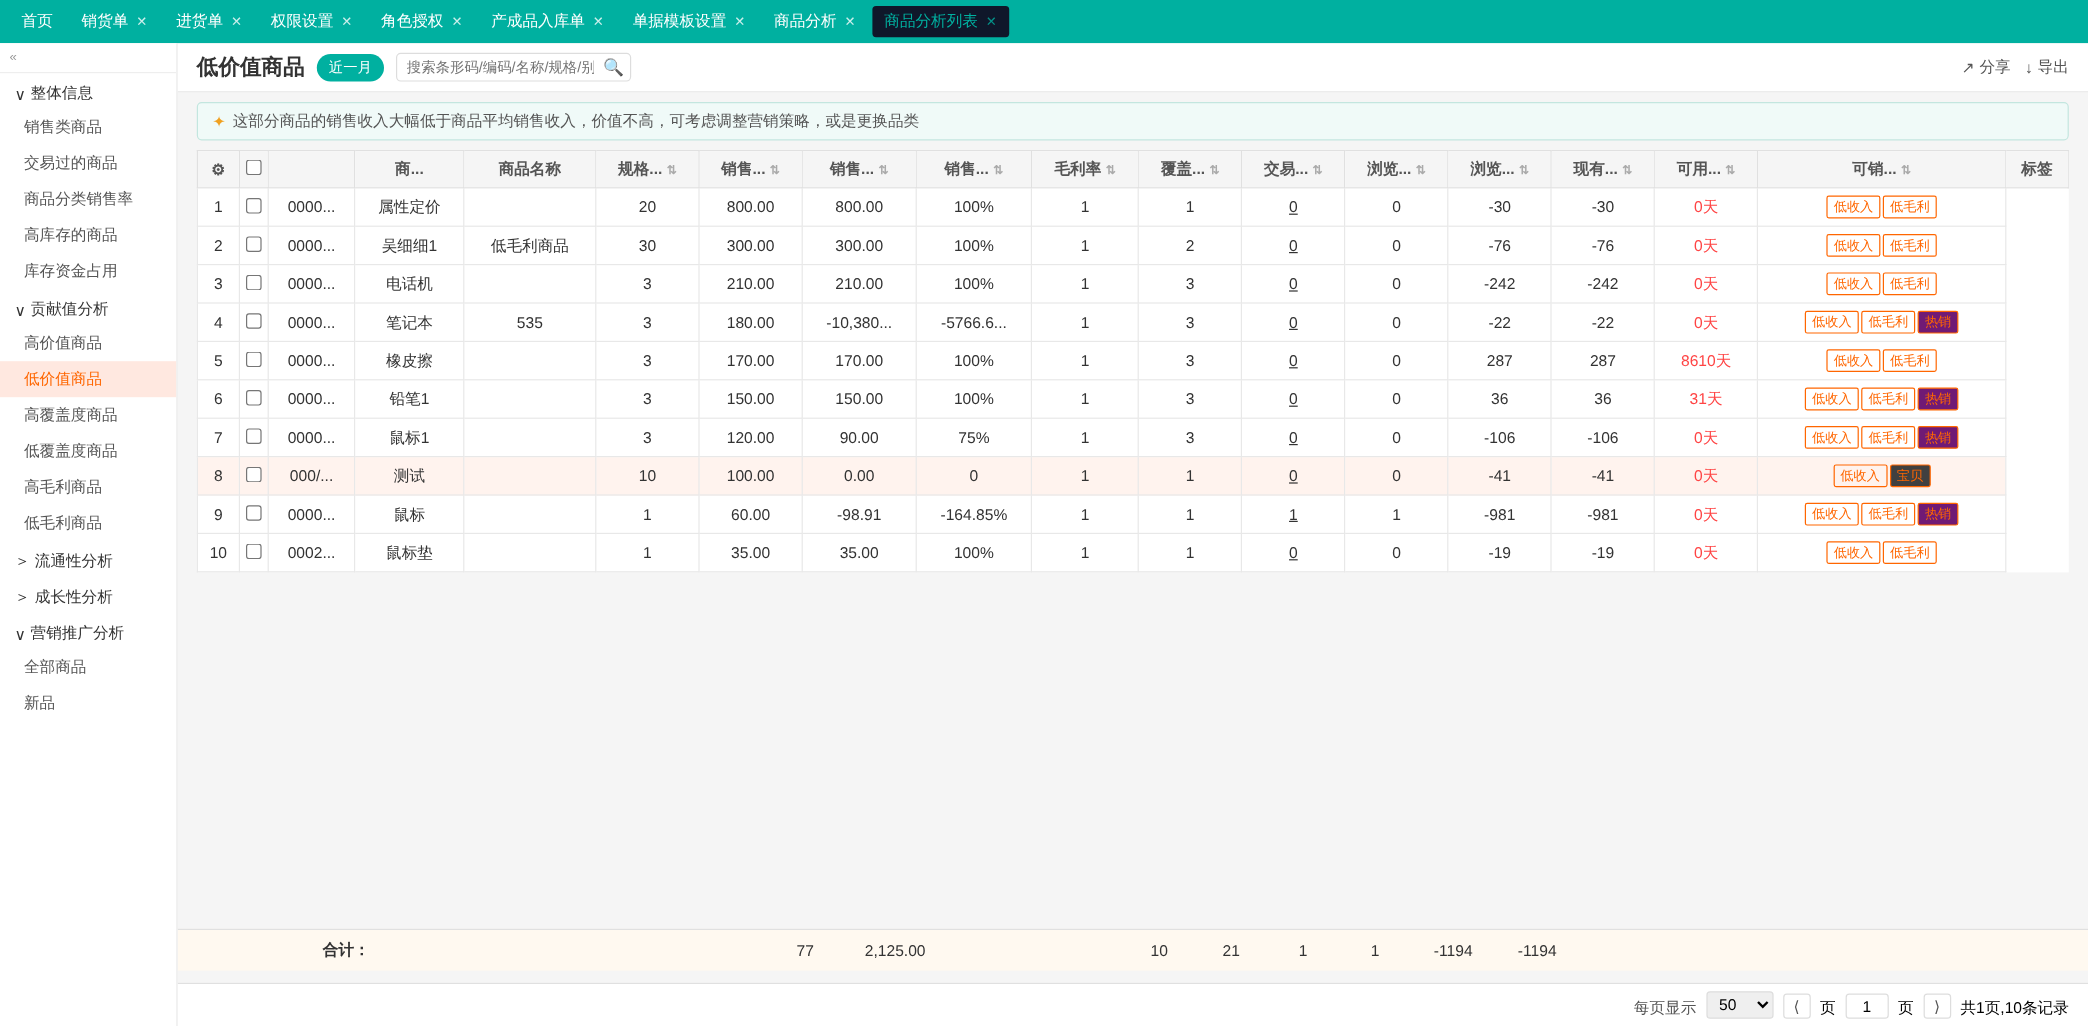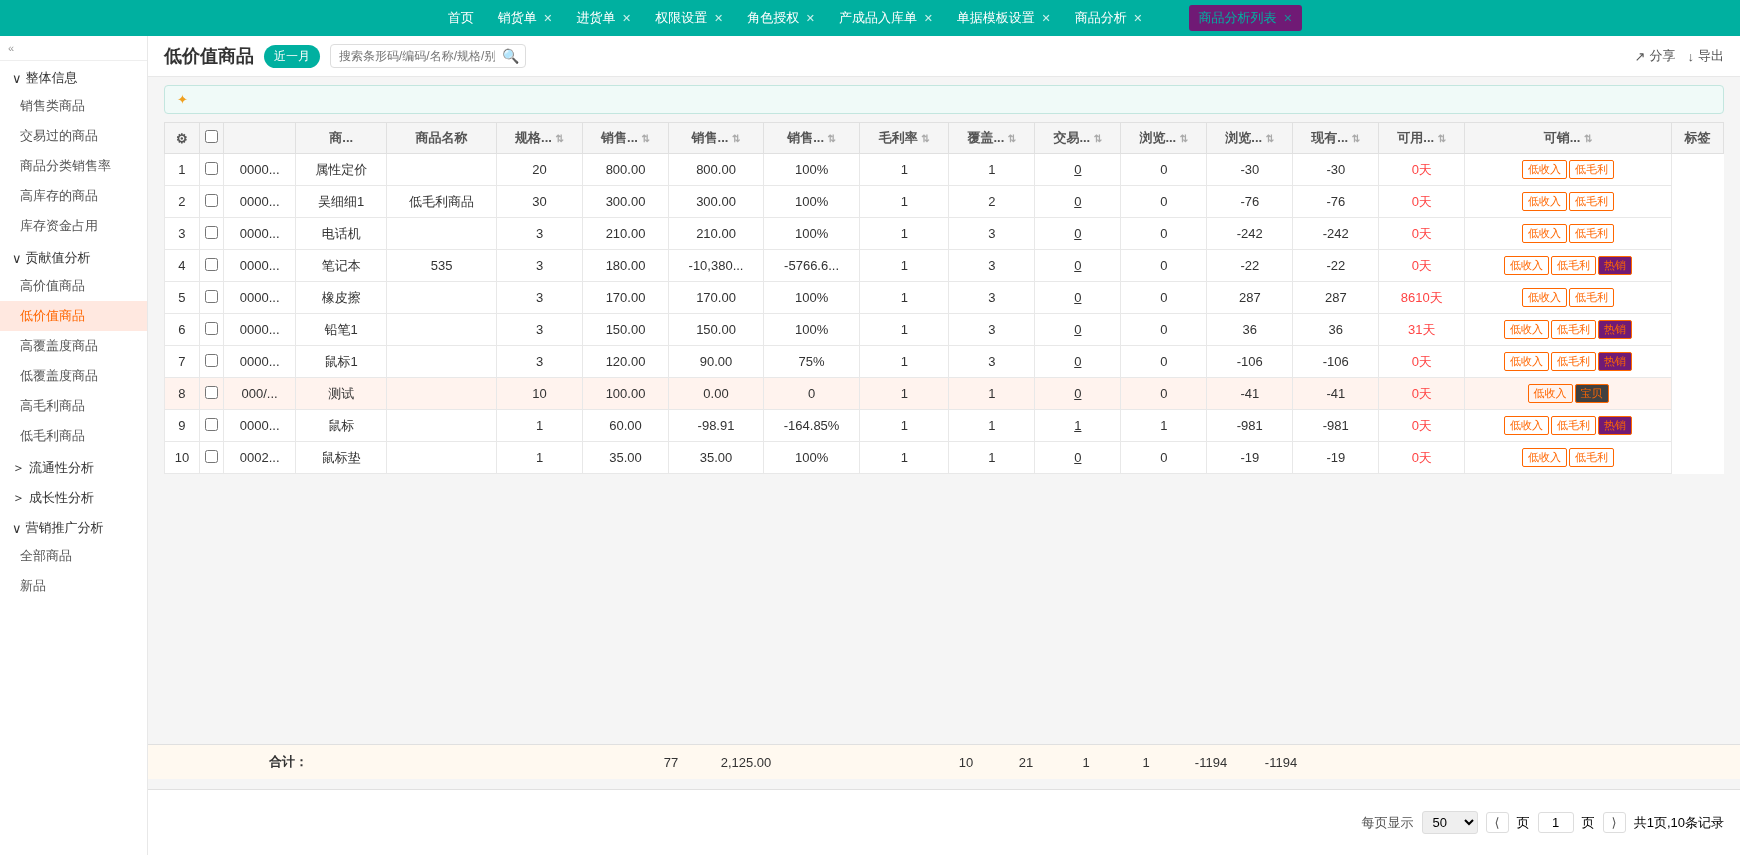--- a/index.html
+++ b/index.html
@@ -6,31 +6,30 @@
     body { background: #f5f5f5; overflow: hidden; }
 
     
     .top-nav {
       background: #00b0a0;
       height: 36px;
       display: flex;
       align-items: center;
       padding: 0 8px;
       gap: 4px;
-      justify-content: center;
     }
     .nav-item {
       color: #fff;
       padding: 4px 10px;
       cursor: pointer;
       border-radius: 3px;
       white-space: nowrap;
       font-size: 13px;
     }
-    .nav-item.active { background: #701a75; color: #00b0a0; margin-left: 32px; }
+    .nav-item.active { background: #0f172a; color: #00b0a0; }
     .nav-close {
       font-size: 11px;
       margin-left: 3px;
       opacity: 0.8;
     }
 
     
     .main-layout {
       display: flex;
       height: calc(100vh - 36px);
@@ -206,23 +205,23 @@
       width: 160px;
       text-align: right;
       font-weight: bold;
       padding-right: 16px;
     }
 
     
     .pagination-bar {
       background: #fff;
       border-top: 1px solid #e0e0e0;
-      padding: 21px 16px;
-      display: flex;
-      align-items: center;
+      padding: 6px 16px;
+      display: flex;
+      align-items: flex-end;
       justify-content: flex-end;
       gap: 8px;
       font-size: 13px;
     }
     .pagination-bar .per-page-label { color: #555; }
     .per-page-select {
       border: 1px solid #ddd;
       padding: 2px 6px;
       border-radius: 3px;
       cursor: pointer;
@@ -326,20 +325,21 @@
         </div>
         <div class="action-btn">
           <span>↓</span>
           <span>导出</span>
         </div>
       </div>
     </div>
 
     <div class="notice-bar">
       <span class="notice-icon">✦</span>
+      <span>这部分商品的销售收入大幅低于商品平均销售收入，价值不高，可考虑调整营销策略，或是更换品类</span>
     </div>
 
     <div class="table-container">
       <table>
         <thead>
           <tr>
             <th>⚙</th>
             <th class="checkbox-cell"><input type="checkbox" style=""></th>
             <th></th>
             <th>商...</th>

